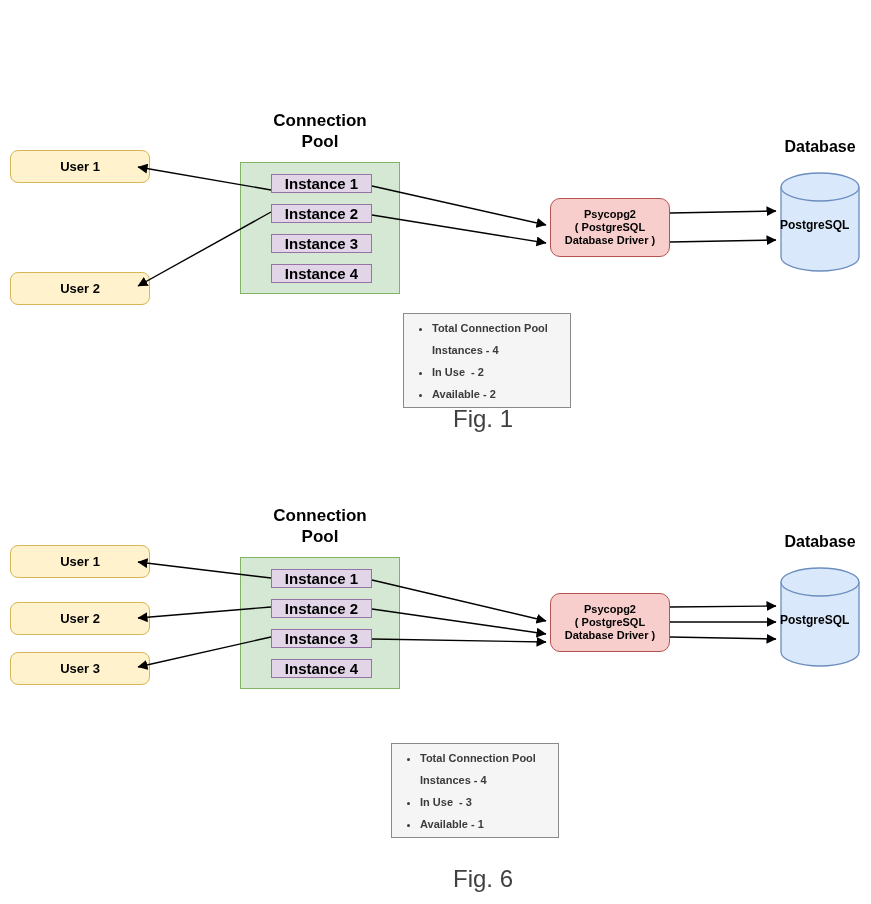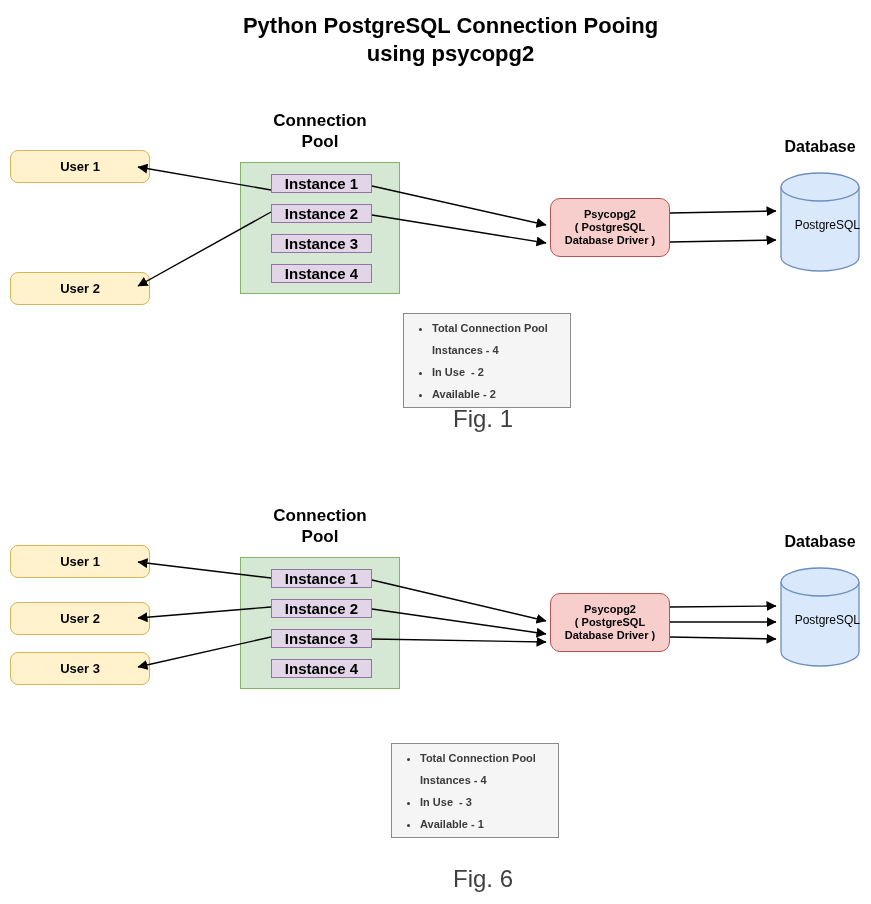--- a/index.html
+++ b/index.html
@@ -15,22 +15,22 @@
   .user-box{width:140px;height:33px;background:var(--user_fill);
             border:1px solid var(--user_border);border-radius:8px;font-size:13px;}
   .pool-box{position:absolute;box-sizing:border-box;width:160px;height:132px;
             background:var(--pool_fill);border:1px solid var(--pool_border);}
   .instance{width:101px;height:19px;background:var(--instance_fill);
             border:1px solid var(--instance_border);font-size:15px;}
   .driver-box{width:120px;height:59px;background:var(--driver_fill);
               border:1px solid var(--driver_border);border-radius:10px;
               font-size:11px;line-height:13px;flex-direction:column;text-align:center;}
   .cylinder{position:absolute;width:80px;height:100px;}
-  .cyl-label{position:absolute;top:46px;left:0;width:100%;text-align:right;
-             font-weight:normal;font-size:12px;}
+  .cyl-label{position:absolute;top:46px;left:0;width:100%;text-align:left;
+             font-weight:bold;font-size:12px;}
   .note-box{position:absolute;width:168px;box-sizing:border-box;background:var(--note_fill);
             border:1px solid var(--note_border);color:var(--note_text);
             font-size:11px;font-weight:bold;padding:3px 2px 2px 2px;}
   .note-box ul{margin:0;padding:0 0 0 26px;}
   .note-box li{line-height:22px;}
   .note-box li span{white-space:pre-wrap;}
   .caption{position:absolute;width:160px;text-align:center;font-size:24px;color:#404040;}
   .arrows{position:absolute;left:0;top:0;pointer-events:none;}
 
   
@@ -58,24 +58,20 @@
   #f2-db-title{left:778px;top:533px;}
   #f2-cyl{left:780px;top:567px;}
   #f2-note{left:391px;top:743px;}
   #f2-caption{left:403px;top:865px;}
 </style>
 </head>
 <body>
 
 <div class="page">
 
-  <div class="title">
-    <div>Python PostgreSQL Connection Pooing</div>
-    <div>using psycopg2</div>
-  </div>
 
   <div class="heading pool-heading" id="f1-pool-title">
     <div>Connection</div>
     <div>Pool</div>
   </div>
 
   <div class="box user-box" id="f1-user1">
     <span>User 1</span>
   </div>
   <div class="box user-box" id="f1-user2">

